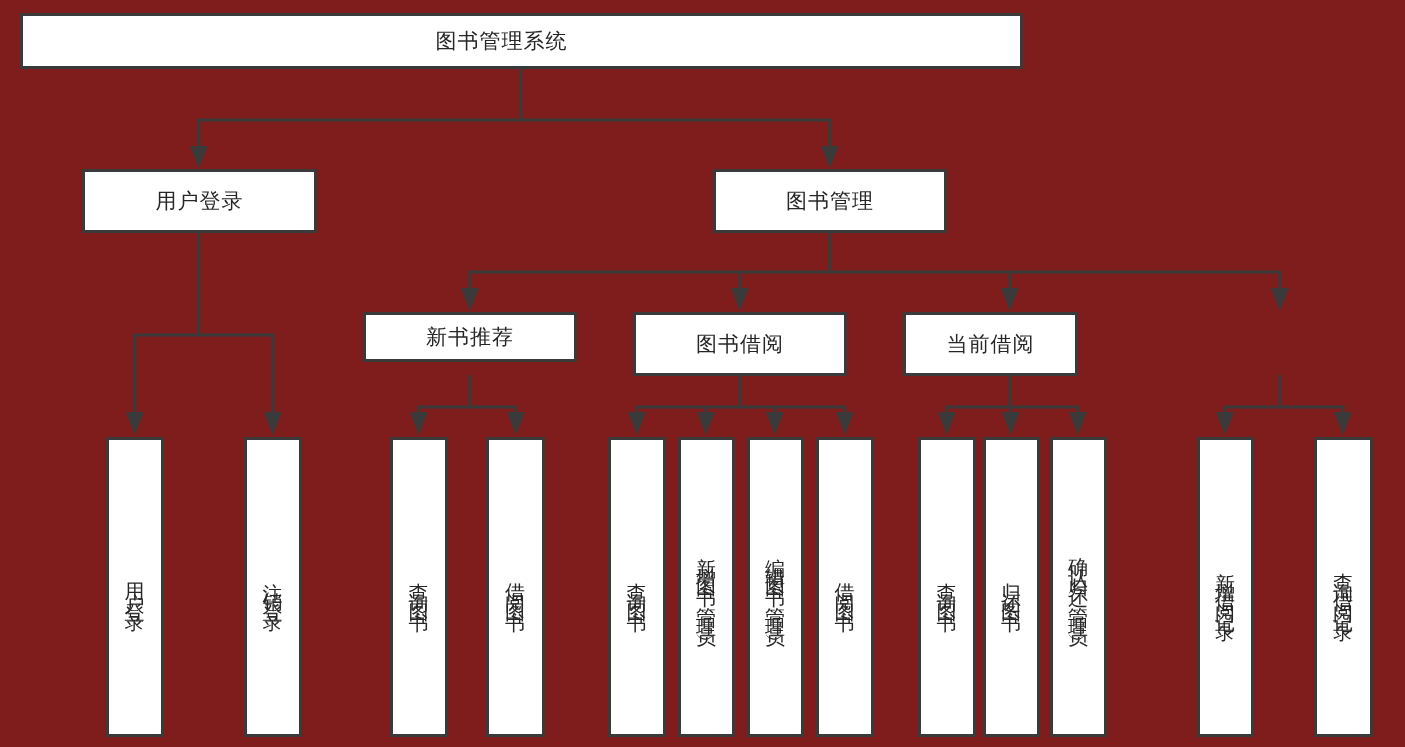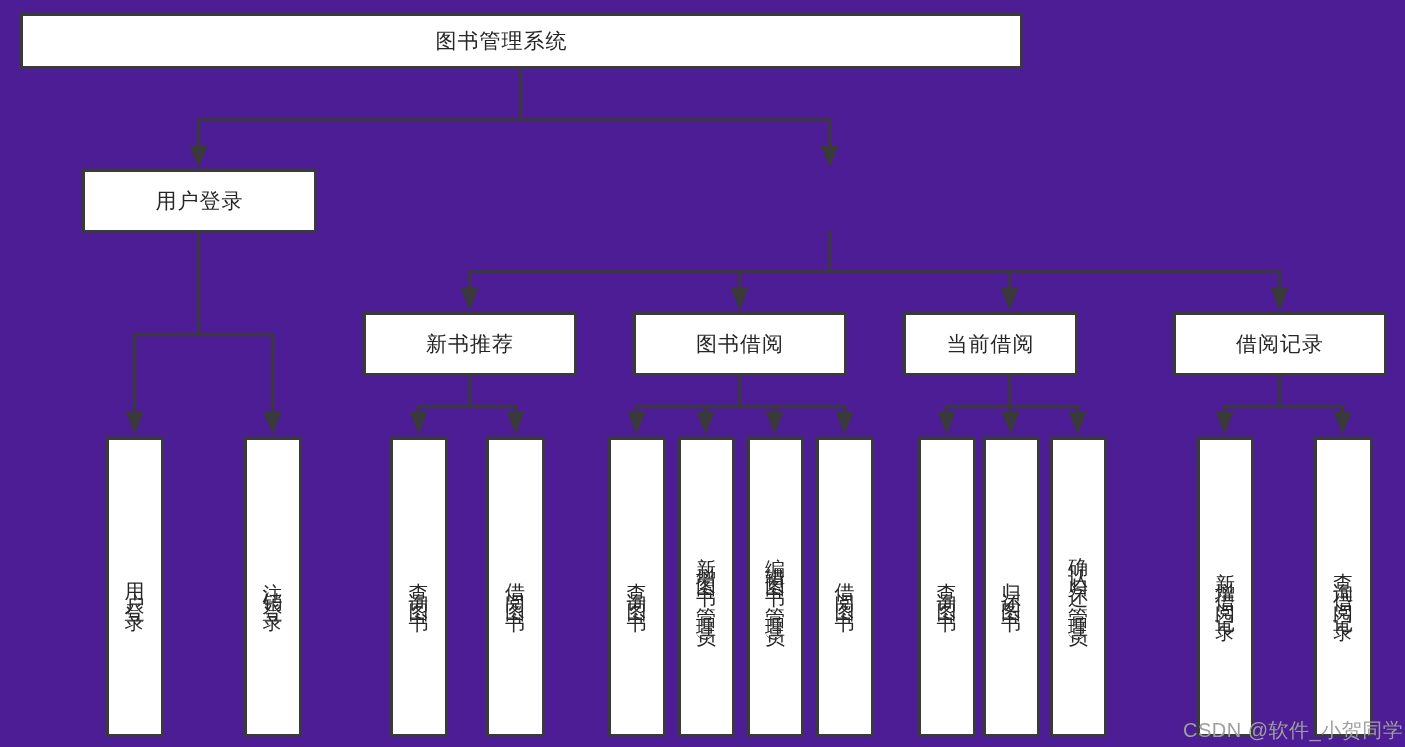--- a/index.html
+++ b/index.html
@@ -1,35 +1,35 @@
 <!DOCTYPE html>
 <html><head>
 <meta charset="utf-8">
 <style>
   html,body{margin:0;padding:0;background:#ffffff;}
   .canvas{
-    position:relative;width:1405px;height:747px;background:#4c1d95;overflow:hidden;
+    position:relative;width:1405px;height:747px;background:#7f1d1d;overflow:hidden;
     font-family:"Liberation Sans","DejaVu Sans",sans-serif;color:#262626;
   }
   .wires{position:absolute;left:0;top:0;width:1405px;height:747px;}
   .node{
     position:absolute;box-sizing:border-box;border:3px solid #3a3a3a;background:#ffffff;
     display:flex;align-items:center;justify-content:center;z-index:2;
   }
   .node .hlabel{font-size:21px;letter-spacing:1px;white-space:nowrap;}
   .root-label{transform:translateX(-20px);font-size:22px;}
   .vnode .vlabel{
     writing-mode:vertical-rl;text-orientation:mixed;
     font-size:20px;letter-spacing:10px;line-height:1;white-space:nowrap;
   }
   
   .n-root{left:20px;top:13px;width:1003px;height:56px;}
   .n-l2a{left:82px;top:169px;width:235px;height:64px;}
   .n-l2b{left:713px;top:169px;width:234px;height:64px;}
-  .n-l3a{left:363px;top:312px;width:214px;height:64px;}
+  .n-l3a{left:363px;top:312px;width:214px;height:50px;}
   .n-l3b{left:633px;top:312px;width:214px;height:64px;justify-content:center;}
   .n-l3c{left:903px;top:312px;width:175px;height:64px;}
   .n-l3d{left:1173px;top:312px;width:214px;height:64px;}
   .leaf{top:437px;height:300px;}
   .lf0{left:106px;width:58px;}  .lf1{left:244px;width:58px;}
   .lf2{left:390px;width:58px;}  .lf3{left:486px;width:59px;}
   .lf4{left:608px;width:58px;}  .lf5{left:678px;width:57px;}
   .lf6{left:747px;width:57px;}  .lf7{left:816px;width:58px;}
   .lf8{left:918px;width:58px;}  .lf9{left:983px;width:57px;}
   .lf10{left:1050px;width:57px;}.lf11{left:1197px;width:57px;}
@@ -89,32 +89,32 @@
     </g>
   </svg>
 
   <div class="node n-root">
     <span class="hlabel root-label">图书管理系统</span>
   </div>
 
   <div class="node n-l2a">
     <span class="hlabel">用户登录</span>
   </div>
+  <div class="node n-l2b">
+    <span class="hlabel">图书管理</span>
+  </div>
 
   <div class="node n-l3a">
     <span class="hlabel">新书推荐</span>
   </div>
   <div class="node n-l3b">
     <span class="hlabel">图书借阅</span>
   </div>
   <div class="node n-l3c">
     <span class="hlabel">当前借阅</span>
-  </div>
-  <div class="node n-l3d">
-    <span class="hlabel">借阅记录</span>
   </div>
 
   <div class="node vnode leaf lf0">
     <span class="vlabel">用户登录</span>
   </div>
   <div class="node vnode leaf lf1">
     <span class="vlabel">注销登录</span>
   </div>
   <div class="node vnode leaf lf2">
     <span class="vlabel">查询图书</span>
@@ -143,14 +143,13 @@
   <div class="node vnode leaf lf10">
     <span class="vlabel">确认归还（管理员）</span>
   </div>
   <div class="node vnode leaf lf11">
     <span class="vlabel">新增借阅记录</span>
   </div>
   <div class="node vnode leaf lf12">
     <span class="vlabel">查询借阅记录</span>
   </div>
 
-  <div class="watermark">CSDN @软件_小贺同学</div>
 </div>
 
 </body></html>

